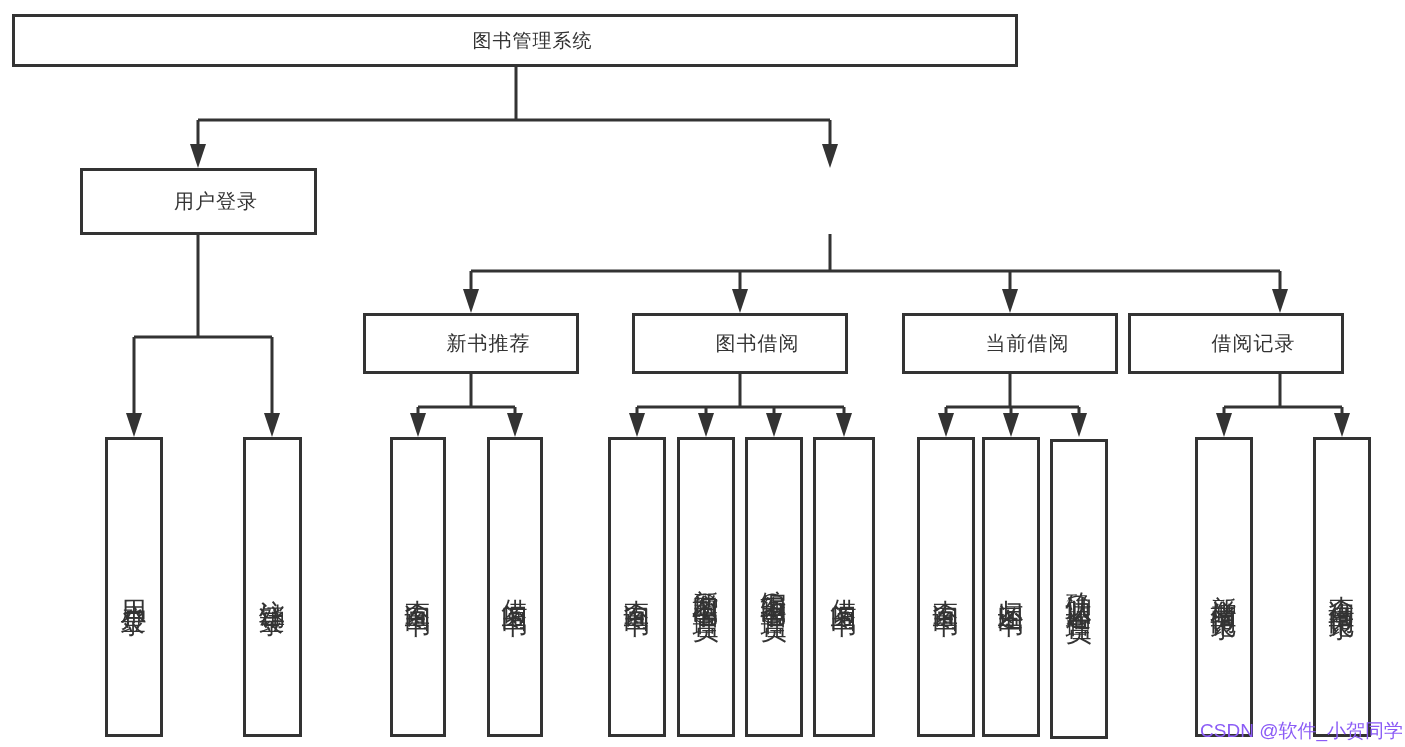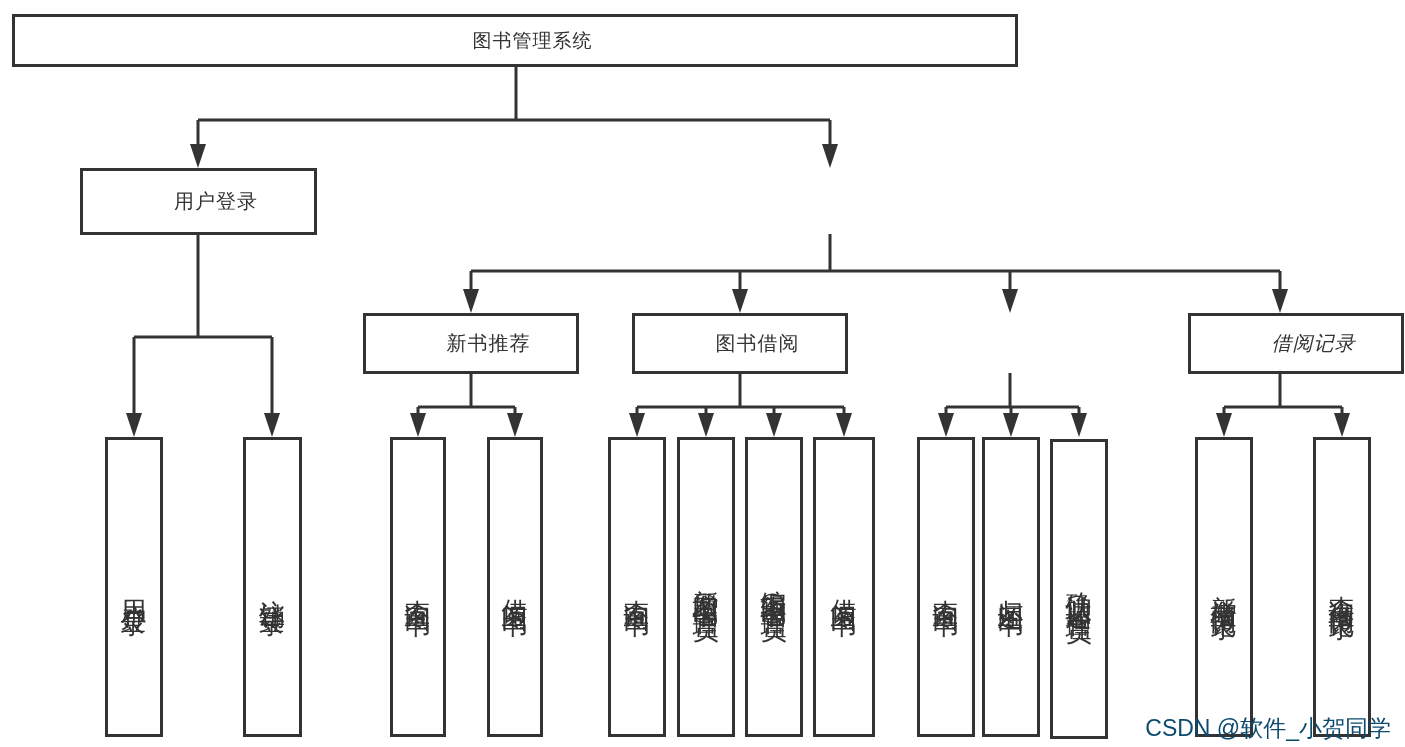--- a/index.html
+++ b/index.html
@@ -44,24 +44,24 @@
   }
   .node.leaf {
     writing-mode: vertical-rl;
     text-orientation: mixed;
     font-size: 26px;
     letter-spacing: 4px;
     line-height: 1;
   }
   .watermark {
     position: absolute;
-    right: 14px;
+    right: 2px;
     bottom: 3px;
-    font-size: 23px;
-    color: #0c4a6e;
+    font-size: 19px;
+    color: #8b5cf6;
     z-index: 3;
     white-space: nowrap;
   }
 </style>
 </head>
 <body>
 
 <div class="canvas">
 
   <svg class="connectors" viewBox="0 0 1405 747" xmlns="http://www.w3.org/2000/svg">
@@ -114,21 +114,24 @@
   <div class="node h" style="left:80px; top:168px; width:237px; height:67px;">
     <span>用户登录</span>
   </div>
 
   <div class="node h" style="left:363px; top:313px; width:216px; height:61px;font-family:Liberation Serif, serif;">
     <span>新书推荐</span>
   </div>
   <div class="node h" style="left:632px; top:313px; width:216px; height:61px;">
     <span>图书借阅</span>
   </div>
-  <div class="node h" style="left:1188px; top:313px; width:216px; height:61px;font-style:italic;">
+  <div class="node h" style="left:902px; top:313px; width:216px; height:61px;">
+    <span>当前借阅</span>
+  </div>
+  <div class="node h" style="left:1128px; top:313px; width:216px; height:61px;">
     <span>借阅记录</span>
   </div>
 
   <div class="node leaf" style="left:105px; top:437px; width:58px; height:300px;">
     <span>用户登录</span>
   </div>
   <div class="node leaf" style="left:243px; top:437px; width:59px; height:300px;">
     <span>注销登录</span>
   </div>
 

